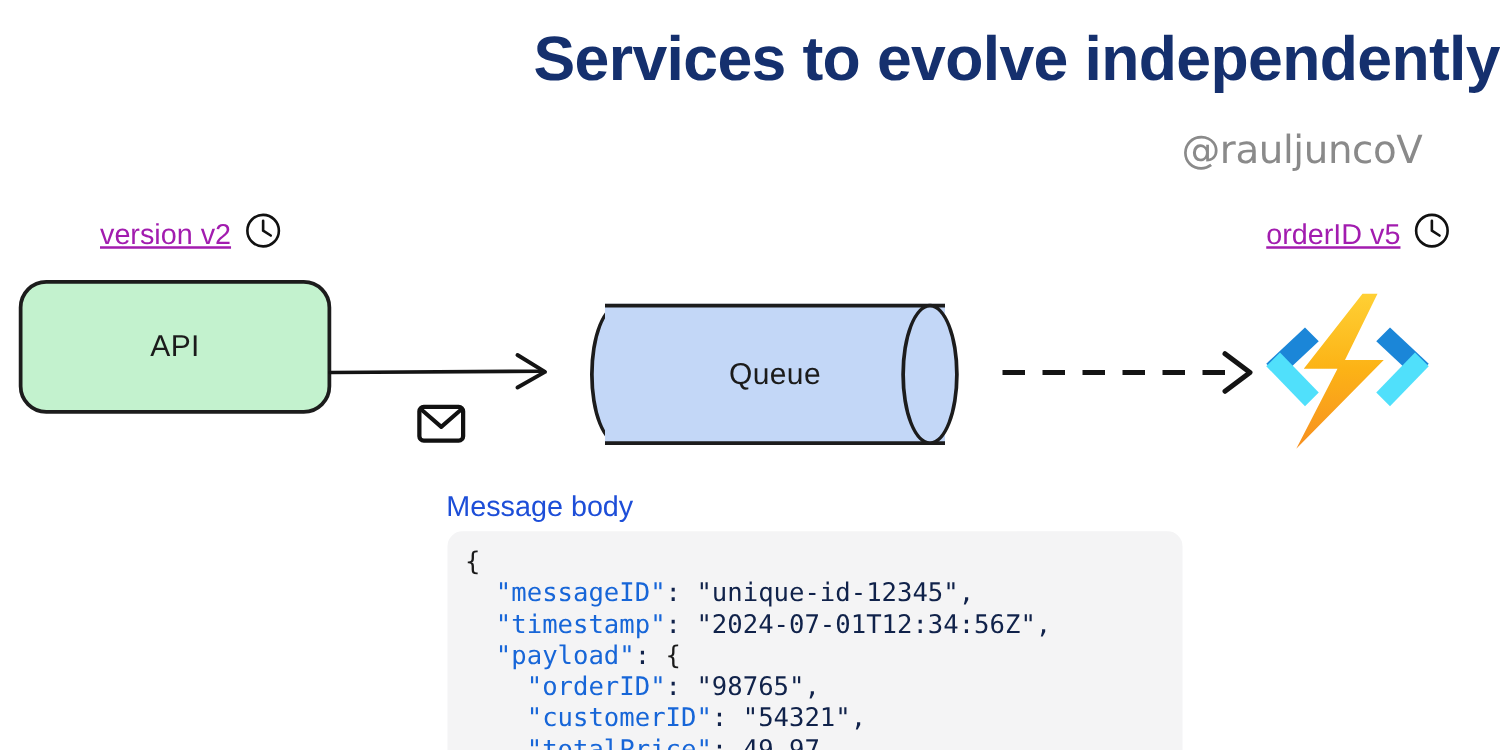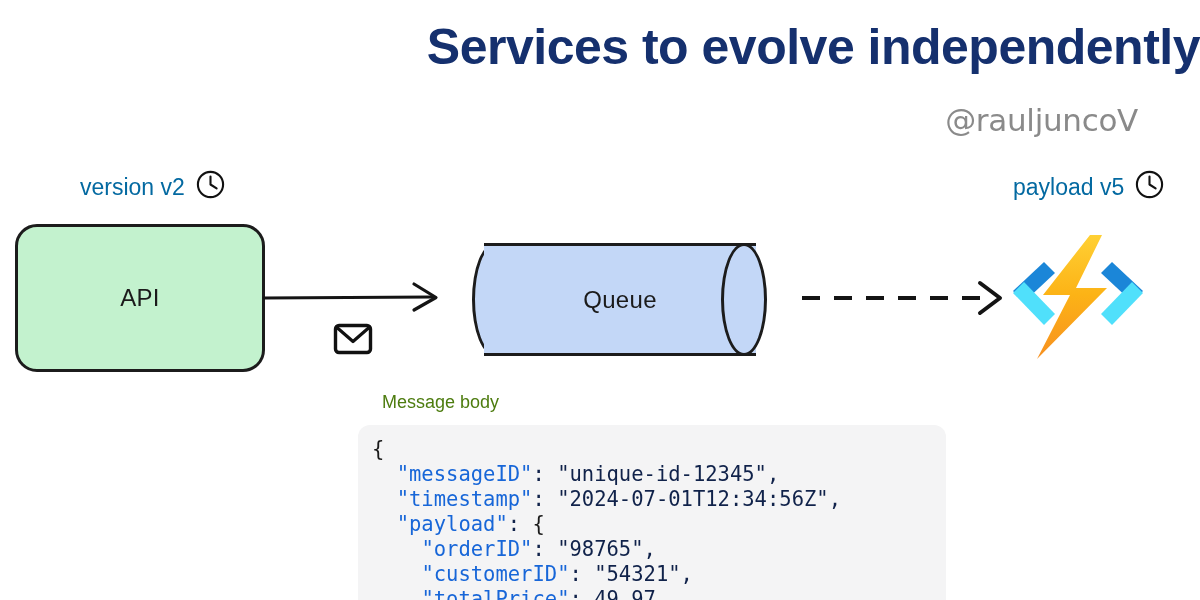--- a/index.html
+++ b/index.html
@@ -47,34 +47,35 @@
     margin-top: 10px;
   }
 
   
   .version-row {
     position: absolute;
     display: flex;
     align-items: center;
     gap: 11px;
     font-size: 23px;
-    color: #0369a1;
+    color: #a21caf;
     white-space: nowrap;
+    text-decoration: underline;
   }
   .version-left  { left: 80px;  top: 170px; }
   .version-right { left: 1013px; top: 170px; }
   .clock-icon { display: block; }
 
   
   .api-box {
     position: absolute;
     left: 15px;
     top: 224px;
     width: 250px;
-    height: 148px;
+    height: 107px;
     background: #c3f2ce;
     border: 3px solid #1c1c1c;
     border-radius: 22px;
     box-sizing: border-box;
     display: flex;
     align-items: center;
     justify-content: center;
   }
   .api-label {
     font-size: 24px;
@@ -168,24 +169,24 @@
     position: absolute;
     left: 1004px;
     top: 229px;
     width: 148px;
     height: 136px;
   }
 
   
   .msg-label {
     position: absolute;
-    left: 382px;
+    left: 357px;
     top: 392px;
-    font-size: 18px;
-    color: #4d7c0f;
+    font-size: 23px;
+    color: #1d4ed8;
     white-space: nowrap;
   }
   .code-panel {
     position: absolute;
     left: 358px;
     top: 425px;
     width: 588px;
     height: 175px;
     background: #f4f4f5;
     border-radius: 12px 12px 0 0;
@@ -218,21 +219,21 @@
     <span>version v2</span>
     <span class="clock-icon">
       <svg width="29" height="29" viewBox="0 0 29 29">
         <circle cx="14.5" cy="14.5" r="12.6" fill="none" stroke="#111" stroke-width="2.1"></circle>
         <path d="M14.5 6.6 L14.5 14.5 L20.6 18.4" fill="none" stroke="#111" stroke-width="2.1" stroke-linecap="round" stroke-linejoin="round"></path>
       </svg>
     </span>
   </div>
 
   <div class="version-row version-right">
-    <span>payload v5</span>
+    <span>orderID v5</span>
     <span class="clock-icon">
       <svg width="29" height="29" viewBox="0 0 29 29">
         <circle cx="14.5" cy="14.5" r="12.6" fill="none" stroke="#111" stroke-width="2.1"></circle>
         <path d="M14.5 6.6 L14.5 14.5 L20.6 18.4" fill="none" stroke="#111" stroke-width="2.1" stroke-linecap="round" stroke-linejoin="round"></path>
       </svg>
     </span>
   </div>
 
   <div class="api-box">
     <span class="api-label">API</span>

